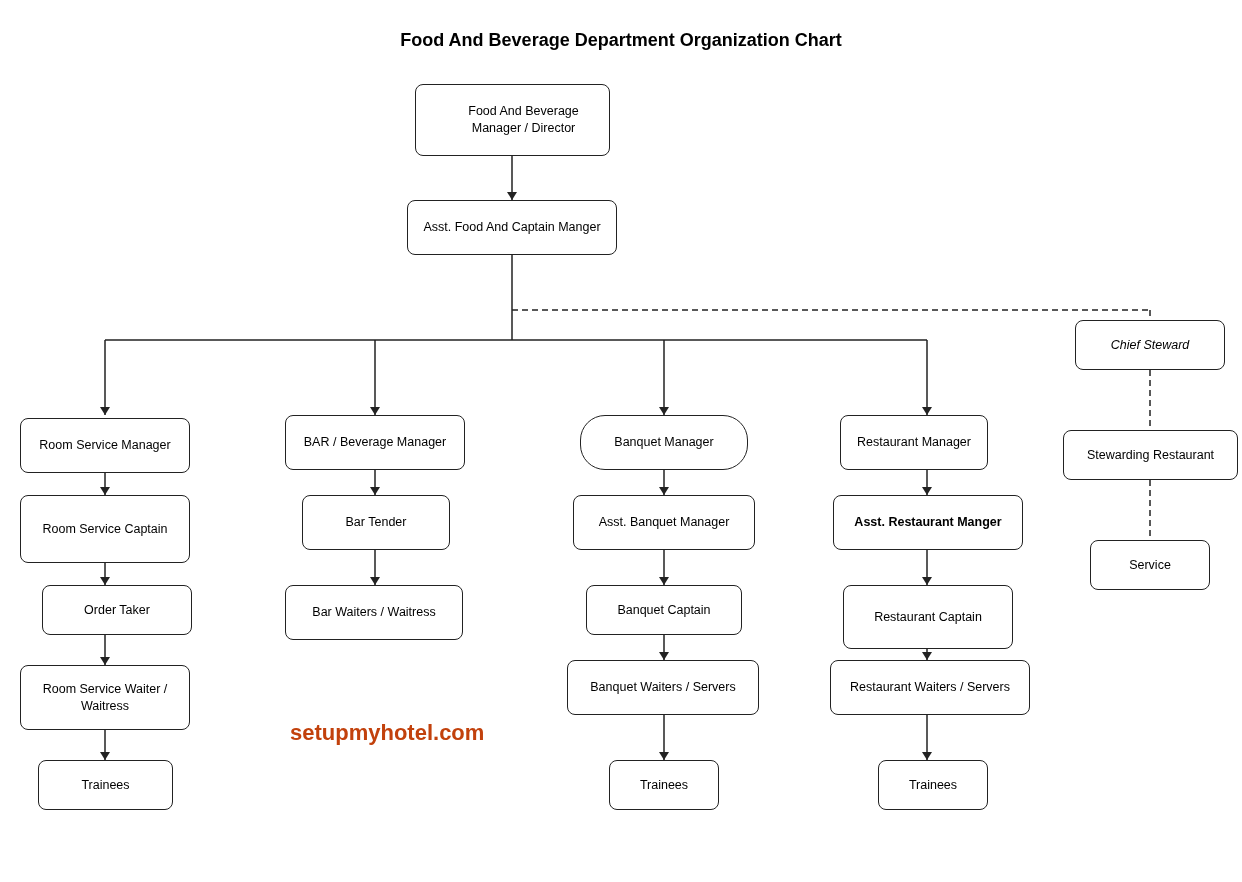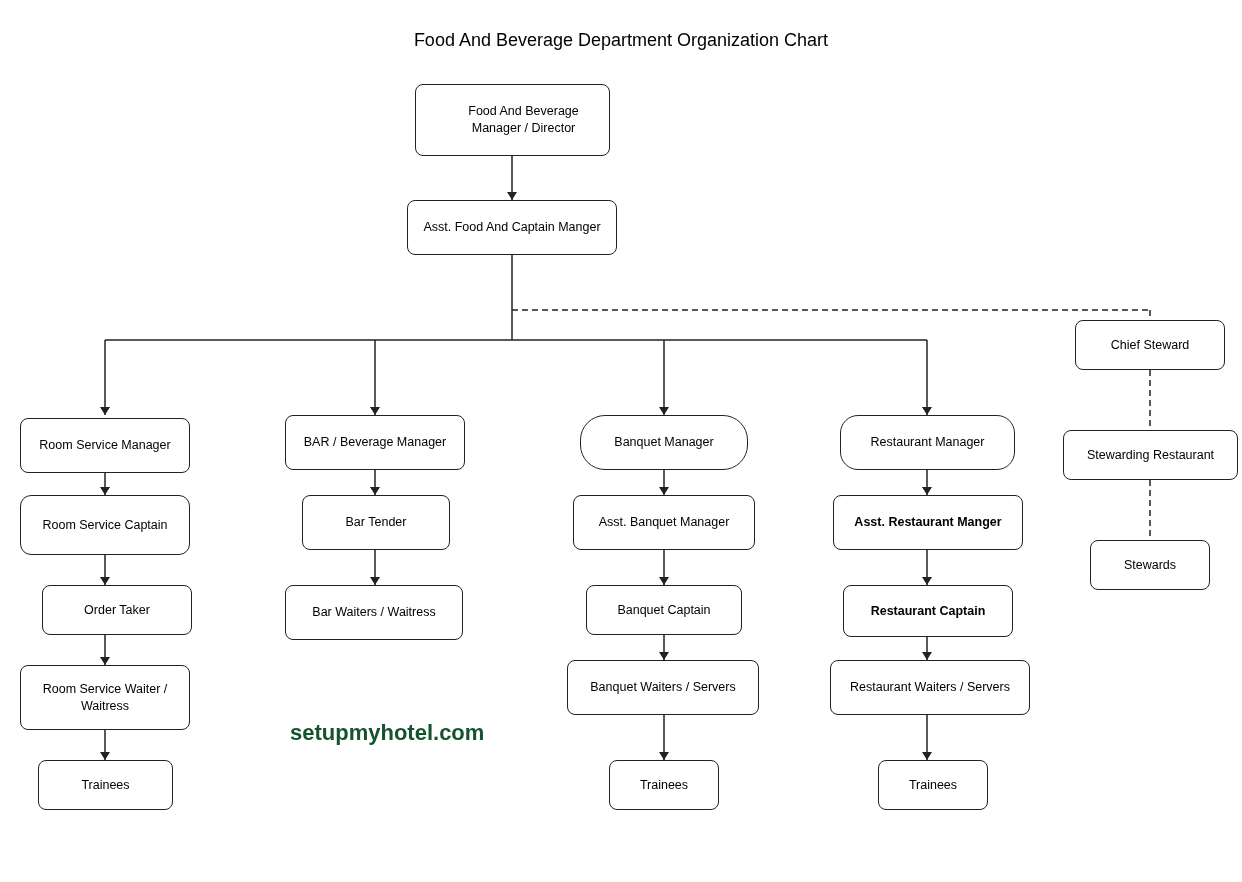--- a/index.html
+++ b/index.html
@@ -14,21 +14,21 @@
     }
     .chart-container {
       position: relative;
       width: 1242px;
       height: 882px;
       background: #fff;
     }
     .title {
       text-align: center;
       font-size: 18px;
-      font-weight: normal;
+      font-weight: bold;
       padding-top: 30px;
       margin-bottom: 1px;
     }
     .node {
       position: absolute;
       border: 1.5px solid #222;
       border-radius: 8px;
       background: #fff;
       display: flex;
       align-items: center;
@@ -43,21 +43,21 @@
       position: absolute;
       top: 0; left: 0;
       width: 1242px;
       height: 882px;
       pointer-events: none;
     }
     .watermark {
       position: absolute;
       font-size: 22px;
       font-weight: bold;
-      color: #14532d;
+      color: #c2410c;
     }
   </style>
 </head>
 <body>
 
 <div class="chart-container">
   <div class="title">Food And Beverage Department Organization Chart</div>
 
   <svg class="lines">
 
@@ -136,41 +136,41 @@
 
     <polygon points="927,660 922,652 932,652" fill="#222"></polygon>
 
     <polygon points="927,760 922,752 932,752" fill="#222"></polygon>
   </svg>
 
   <div class="node" style="left:415px;top:84px;width:195px;height:72px;padding-left:30px;">Food And Beverage Manager
 / Director</div>
   <div class="node" style="left:407px;top:200px;width:210px;height:55px;">Asst. Food And Captain Manger</div>
 
-  <div class="node" style="left:1075px;top:320px;width:150px;height:50px;">Chief Steward</div>
+  <div class="node" style="left:1075px;top:320px;width:150px;height:50px;font-style:italic;">Chief Steward</div>
   <div class="node" style="left:1063px;top:430px;width:175px;height:50px;">Stewarding Restaurant</div>
-  <div class="node" style="left:1090px;top:540px;width:120px;height:50px;">Stewards</div>
+  <div class="node" style="left:1090px;top:540px;width:120px;height:50px;">Service</div>
 
   <div class="node" style="left:20px;top:418px;width:170px;height:55px;">Room Service Manager</div>
-  <div class="node" style="left:20px;top:495px;width:170px;height:60px;border-radius:11px;">Room Service Captain</div>
+  <div class="node" style="left:20px;top:495px;width:170px;height:68px;">Room Service Captain</div>
   <div class="node" style="left:30px;top:585px;width:150px;height:50px;margin-left:12px;">Order Taker</div>
   <div class="node" style="left:20px;top:665px;width:170px;height:65px;">Room Service Waiter
 / Waitress</div>
   <div class="node" style="left:38px;top:760px;width:135px;height:50px;">Trainees</div>
 
   <div class="node" style="left:285px;top:415px;width:180px;height:55px;">BAR / Beverage Manager</div>
   <div class="node" style="left:302px;top:495px;width:148px;height:55px;">Bar Tender</div>
   <div class="node" style="left:285px;top:585px;width:178px;height:55px;">Bar Waiters / Waitress</div>
 
   <div class="node" style="left:580px;top:415px;width:168px;height:55px;border-radius:25px;">Banquet Manager</div>
   <div class="node" style="left:573px;top:495px;width:182px;height:55px;">Asst. Banquet Manager</div>
   <div class="node" style="left:586px;top:585px;width:156px;height:50px;">Banquet Captain</div>
   <div class="node" style="left:567px;top:660px;width:192px;height:55px;">Banquet Waiters / Servers</div>
   <div class="node" style="left:609px;top:760px;width:110px;height:50px;">Trainees</div>
 
-  <div class="node" style="left:840px;top:415px;width:175px;height:55px;border-radius:18px;">Restaurant Manager</div>
+  <div class="node" style="left:840px;top:415px;width:148px;height:55px;">Restaurant Manager</div>
   <div class="node" style="left:833px;top:495px;width:190px;height:55px;font-weight:bold;">Asst. Restaurant Manger</div>
-  <div class="node" style="left:843px;top:585px;width:170px;height:52px;font-weight:bold;">Restaurant Captain</div>
+  <div class="node" style="left:843px;top:585px;width:170px;height:64px;">Restaurant Captain</div>
   <div class="node" style="left:830px;top:660px;width:200px;height:55px;">Restaurant Waiters / Servers</div>
   <div class="node" style="left:878px;top:760px;width:110px;height:50px;">Trainees</div>
 
   <div class="watermark" style="left:290px;top:720px;">setupmyhotel.com</div>
 </div>
 
 </body></html>

